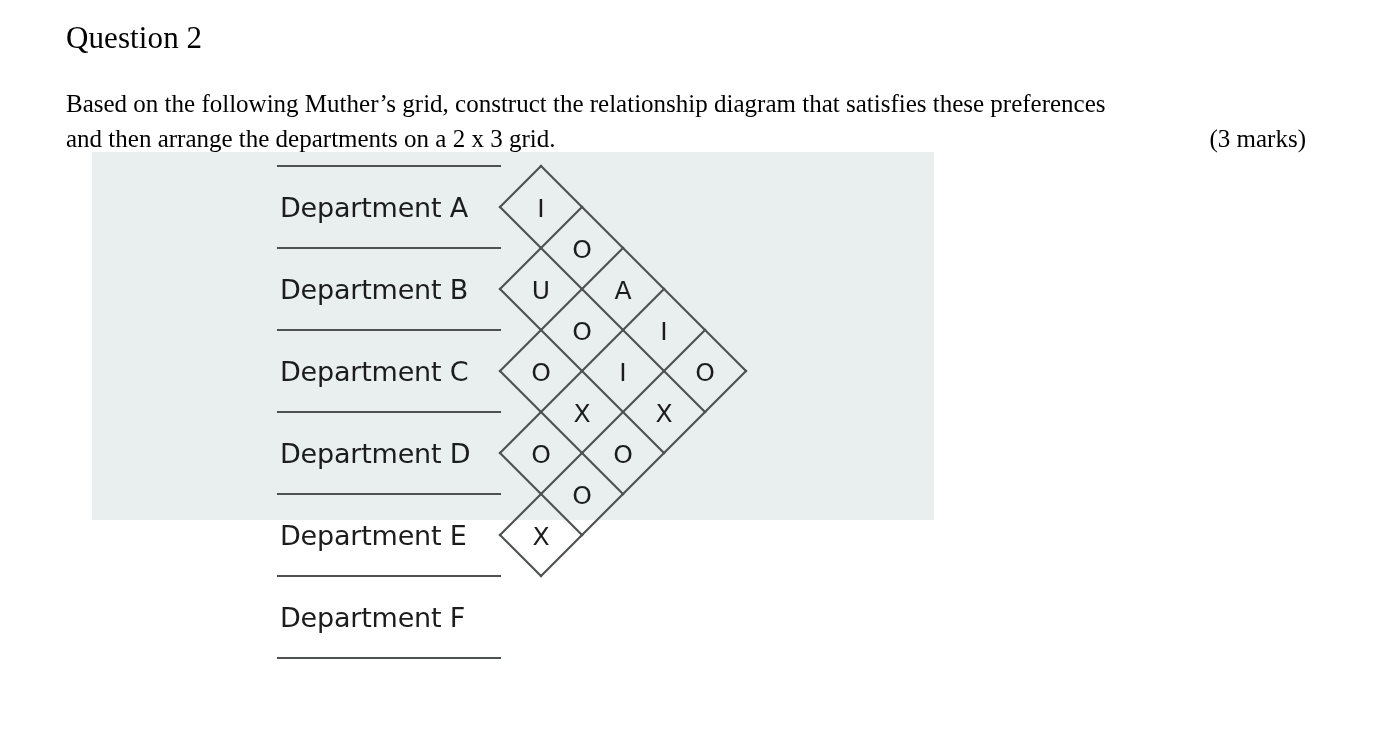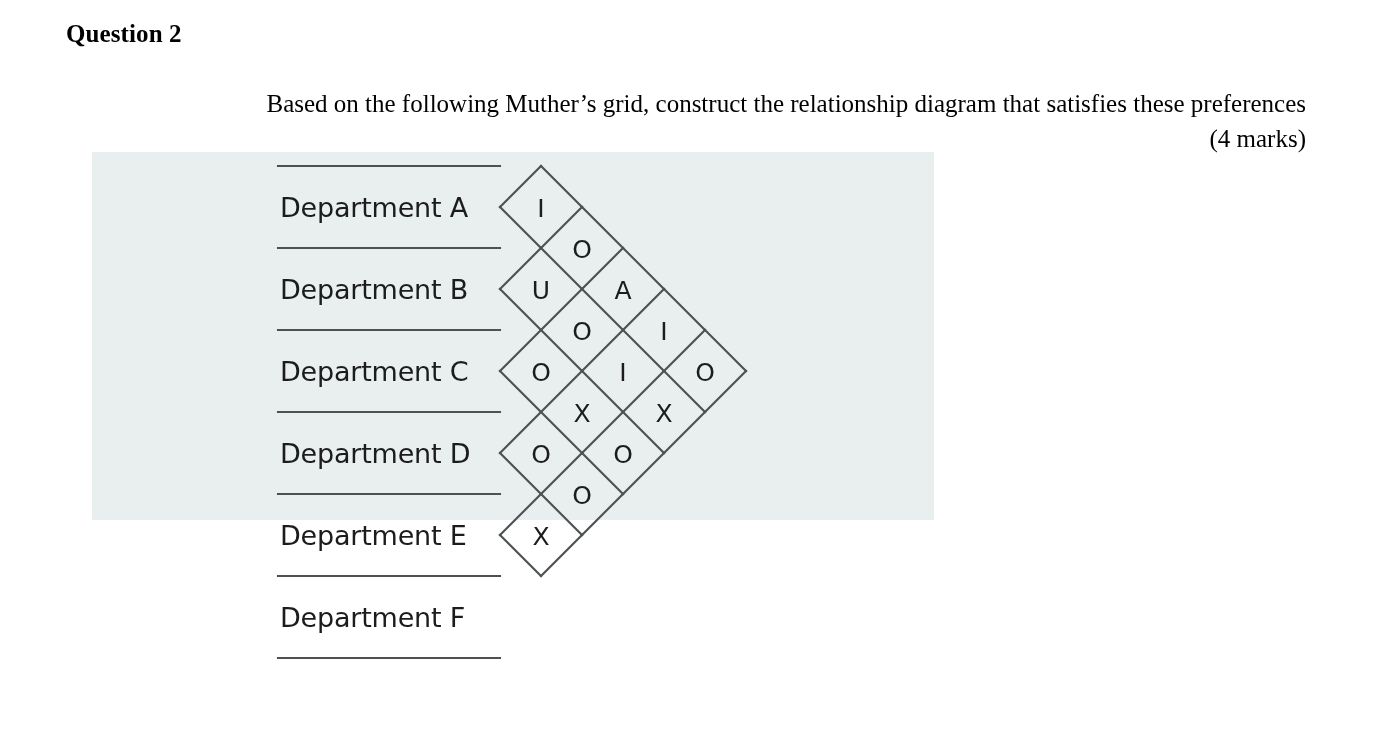--- a/index.html
+++ b/index.html
@@ -15,35 +15,34 @@
     overflow: hidden;
     font-family: "Liberation Serif", "DejaVu Serif", serif;
     color: #000000;
   }
 
   
   #question-title {
     position: absolute;
     left: 66px;
     top: 20px;
-    font-size: 25px;
-    font-weight: bold;
+    font-size: 31px;
+    font-weight: normal;
     letter-spacing: 0.1px;
     white-space: nowrap;
   }
 
   
   #question-body {
     position: absolute;
     left: 66px;
     top: 86px;
     width: 1240px;
     font-size: 25px;
     line-height: 35px;
-    text-align: right;
   }
   #question-body .line {
     position: relative;
     white-space: nowrap;
   }
   #question-body .marks {
     position: absolute;
     right: 0;
     top: 0;
     white-space: nowrap;
@@ -94,21 +93,22 @@
 </head>
 <body>
 
 <div id="question-title">Question 2</div>
 
 <div id="question-body">
   <div class="line">
     <span>Based on the following Muther’s grid, construct the relationship diagram that satisfies these preferences</span>
   </div>
   <div class="line">
-    <span class="marks">(4 marks)</span>
+    <span>and then arrange the departments on a 2 x 3 grid.</span>
+    <span class="marks">(3 marks)</span>
   </div>
 </div>
 
 <div id="muther-figure">
   <div id="figure-bg"></div>
   <svg id="muther-svg" viewBox="0 0 842 524" xmlns="http://www.w3.org/2000/svg">
     <g id="dept-rules">
         <line x1="186" y1="14" x2="408" y2="14" class="rule-line"></line>
         <line x1="186" y1="96" x2="408" y2="96" class="rule-line"></line>
         <line x1="186" y1="178" x2="408" y2="178" class="rule-line"></line>

